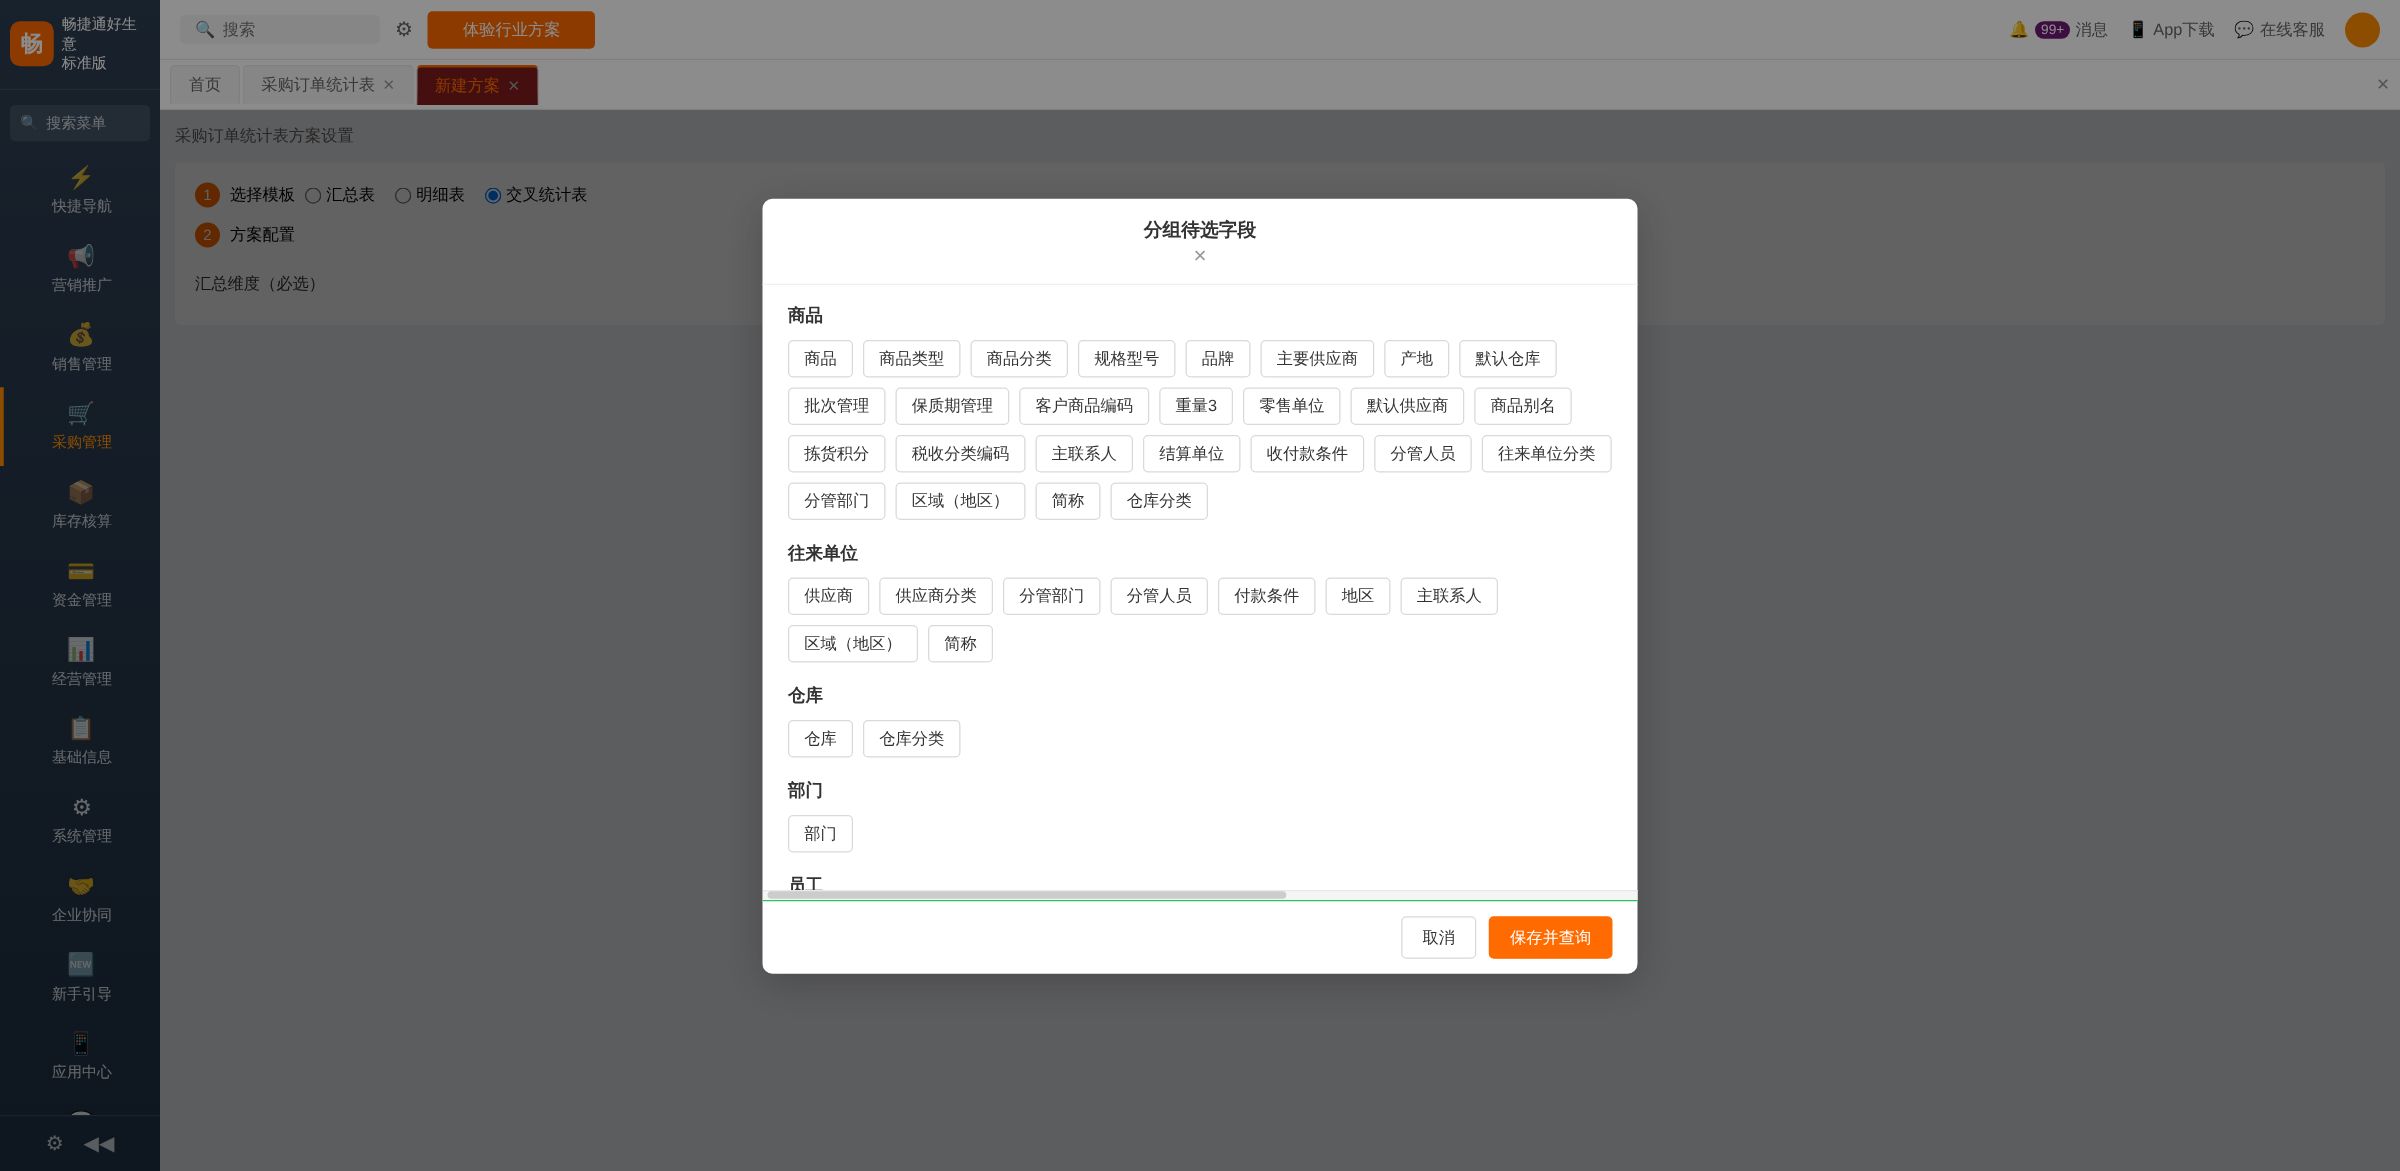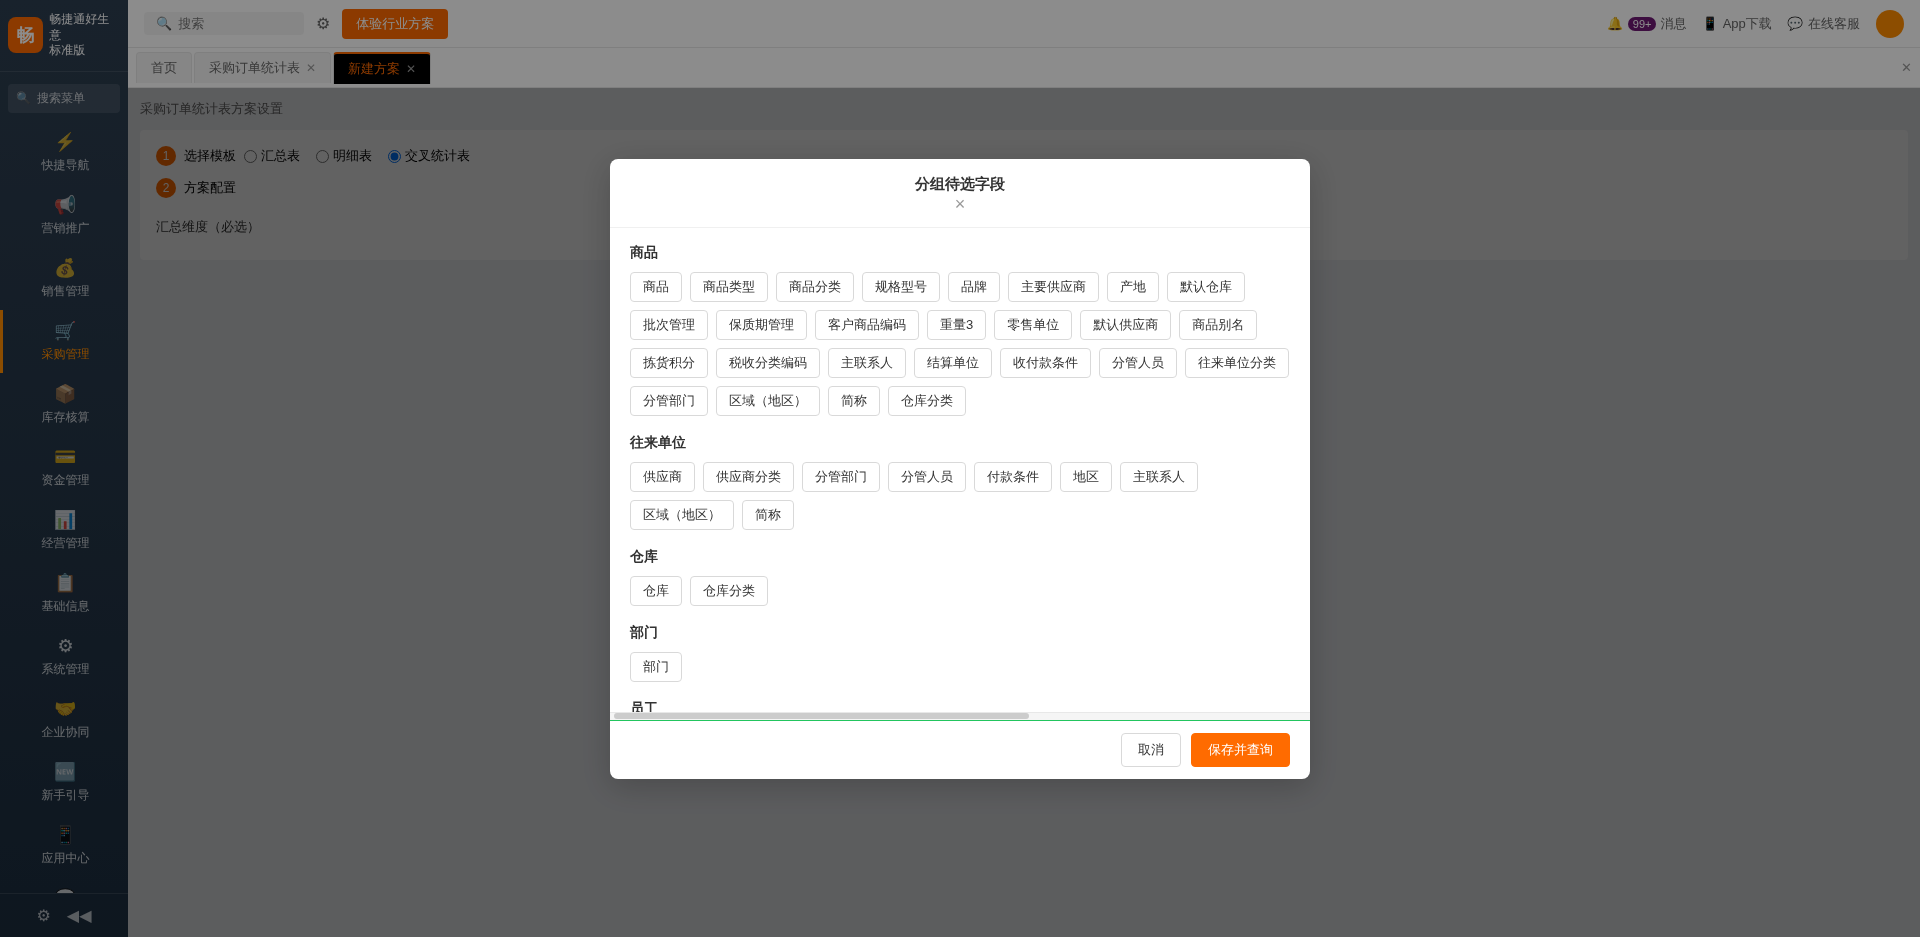--- a/index.html
+++ b/index.html
@@ -58,42 +58,42 @@
     .header-search {
       display: flex; align-items: center; background: #f5f5f5; border-radius: 4px;
       padding: 4px 12px; gap: 6px; width: 160px;
     }
     .header-search input {
       border: none; background: transparent; outline: none; font-size: 13px; width: 100px;
     }
     .header-gear { background: none; border: none; cursor: pointer; color: #666; font-size: 16px; }
     .header-trial {
       background: #ff6b00; color: white; border: none; border-radius: 4px;
-      padding: 6px 14px; cursor: pointer; font-size: 13px;
+      padding: 6px 28px; cursor: pointer; font-size: 13px;
     }
     .header-right { display: flex; align-items: center; gap: 16px; }
     .header-right-item { display: flex; align-items: center; gap: 4px; cursor: pointer; color: #666; font-size: 13px; }
     .badge {
       background: #701a75; color: white; border-radius: 10px; padding: 1px 5px;
       font-size: 11px; min-width: 18px; text-align: center;
     }
     .avatar { width: 28px; height: 28px; background: #ff8c00; border-radius: 50%; }
 
     
     .tabbar {
       position: fixed; left: 128px; top: 48px; right: 0; height: 40px;
       background: #fff; display: flex; align-items: center; border-bottom: 1px solid #e8e8e8;
       padding: 0 8px; z-index: 8; gap: 2px;
     }
     .tab {
       display: flex; align-items: center; gap: 6px; padding: 6px 14px;
       border-radius: 4px 4px 0 0; cursor: pointer; font-size: 13px; color: #666;
       background: #f5f5f5; border: 1px solid #e8e8e8; border-bottom: none;
     }
-    .tab.active { background: #000000; color: #ff6b00; border-top: 2px solid #ff6b00; }
+    .tab.active { background: #7f1d1d; color: #ff6b00; border-top: 2px solid #ff6b00; }
     .tab-close { font-size: 12px; color: #999; cursor: pointer; }
     .tabbar-close { margin-left: auto; display: flex; gap: 8px; color: #999; font-size: 16px; }
 
     
     .main {
       position: fixed; left: 128px; top: 88px; right: 0; bottom: 0;
       background: #f0f2f5; overflow: auto; padding: 12px;
     }
 
     

